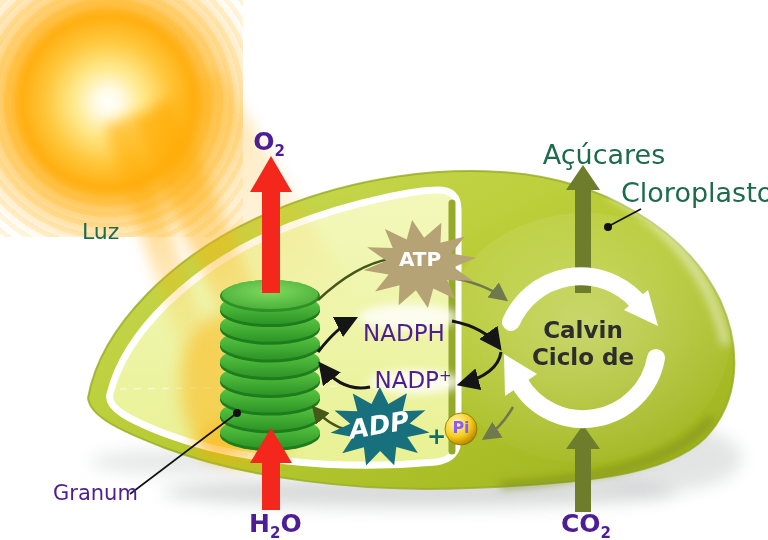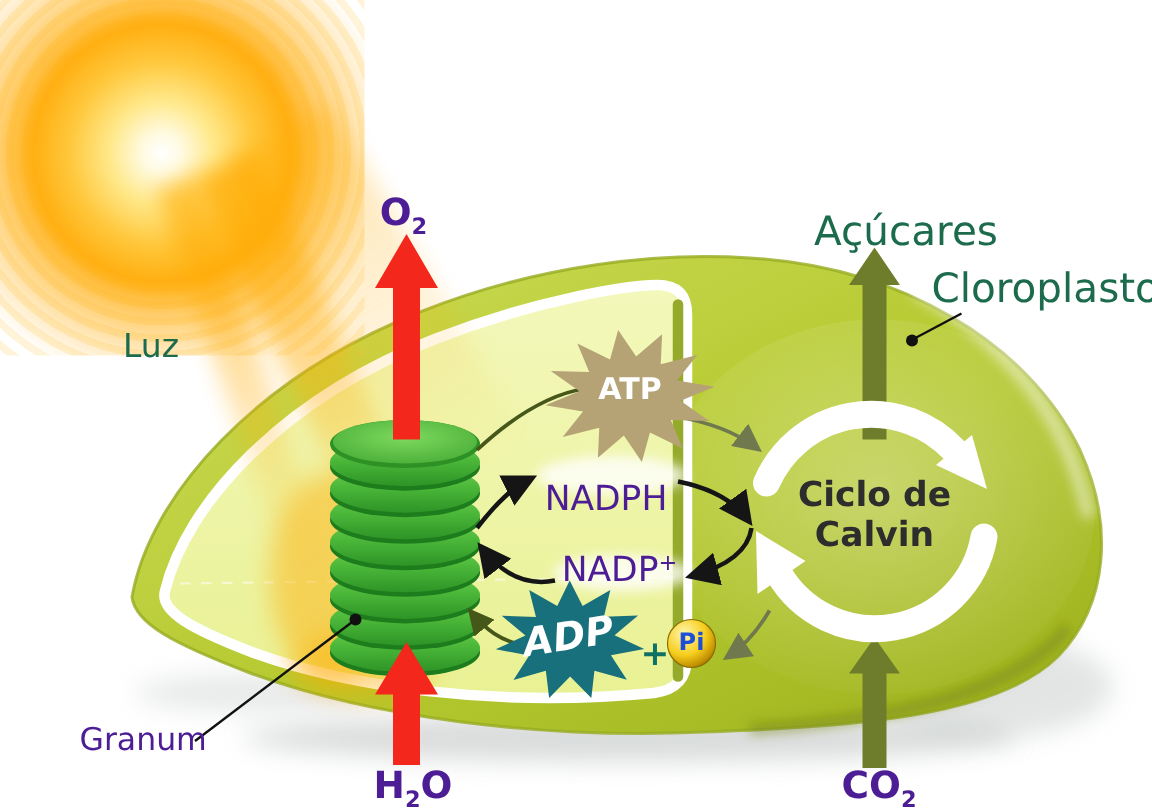--- a/index.html
+++ b/index.html
@@ -24,21 +24,21 @@
   .luz{left:82px;top:219px;font-size:22px;}
   .o2{left:269px;top:127px;font-size:25px;font-weight:bold;}
   .acucares{left:604px;top:139px;font-size:27px;}
   .cloroplasto{left:621px;top:177px;font-size:27px;}
   .nadph{left:404px;top:304px;font-size:23px;font-weight:500;margin-top:16px;}
   .nadp{left:413px;top:357px;font-size:23px;font-weight:500;margin-top:10px;}
   .atp{left:420px;top:247px;font-size:20px;font-weight:bold;color:#fff;}
   .adp{left:379px;top:410px;font-size:26px;font-weight:bold;font-style:italic;color:#fff;
        transform:translateX(-50%) rotate(-9deg);}
   .plus{left:427px;top:423px;font-size:23px;font-weight:bold;color:#0d7165;}
-  .pi{left:461px;top:418px;font-size:16px;font-weight:bold;color:#1d4ed8;}
+  .pi{left:461px;top:418px;font-size:16px;font-weight:bold;color:#8b5cf6;}
   .calvin{left:503px;top:317px;width:160px;text-align:center;font-size:23px;font-weight:bold;
           color:#2d2d2d;line-height:27px;}
   .granum{left:53px;top:481px;font-size:21px;}
   .h2o{left:249px;top:509px;font-size:25px;font-weight:bold;text-align:right;}
   .co2{left:561px;top:509px;font-size:25px;font-weight:bold;}
   .sub{font-size:15px;position:relative;top:6px;font-weight:bold;}
   .sup{font-size:15px;position:relative;top:-7px;}
 </style>
 </head>
 <body>
@@ -212,22 +212,22 @@
   <div class="lbl atp ctr">ATP</div>
   <div class="lbl nadph ctr">NADPH</div>
 
   <div class="lbl nadp ctr"><span>NADP</span><span class="sup">+</span></div>
 
   <div class="lbl adp">ADP</div>
   <div class="lbl plus">+</div>
   <div class="lbl pi ctr">Pi</div>
 
   <div class="lbl calvin">
+    <div>Calvin</div>
     <div>Ciclo de</div>
-    <div>Calvin</div>
   </div>
 
   <div class="lbl granum">Granum</div>
 
   <div class="lbl h2o"><span>H</span><span class="sub">2</span><span>O</span></div>
 
   <div class="lbl co2"><span>CO</span><span class="sub">2</span></div>
 </div>
 
 </body></html>

